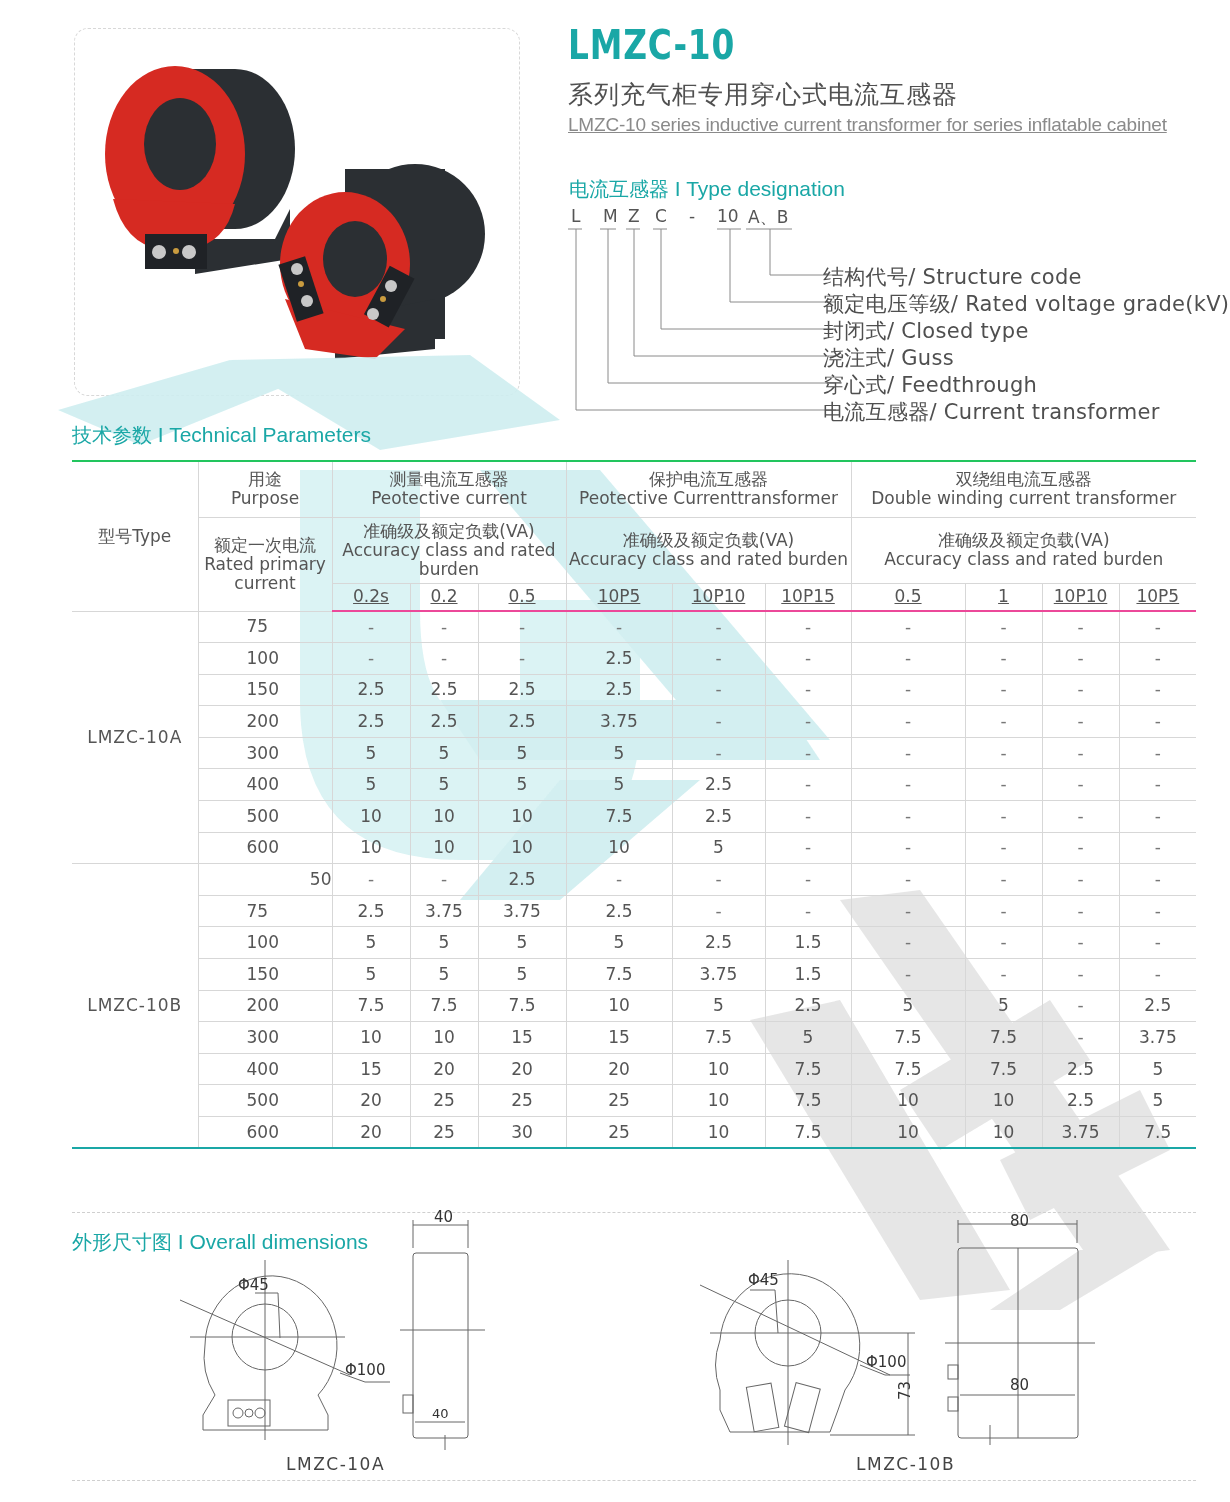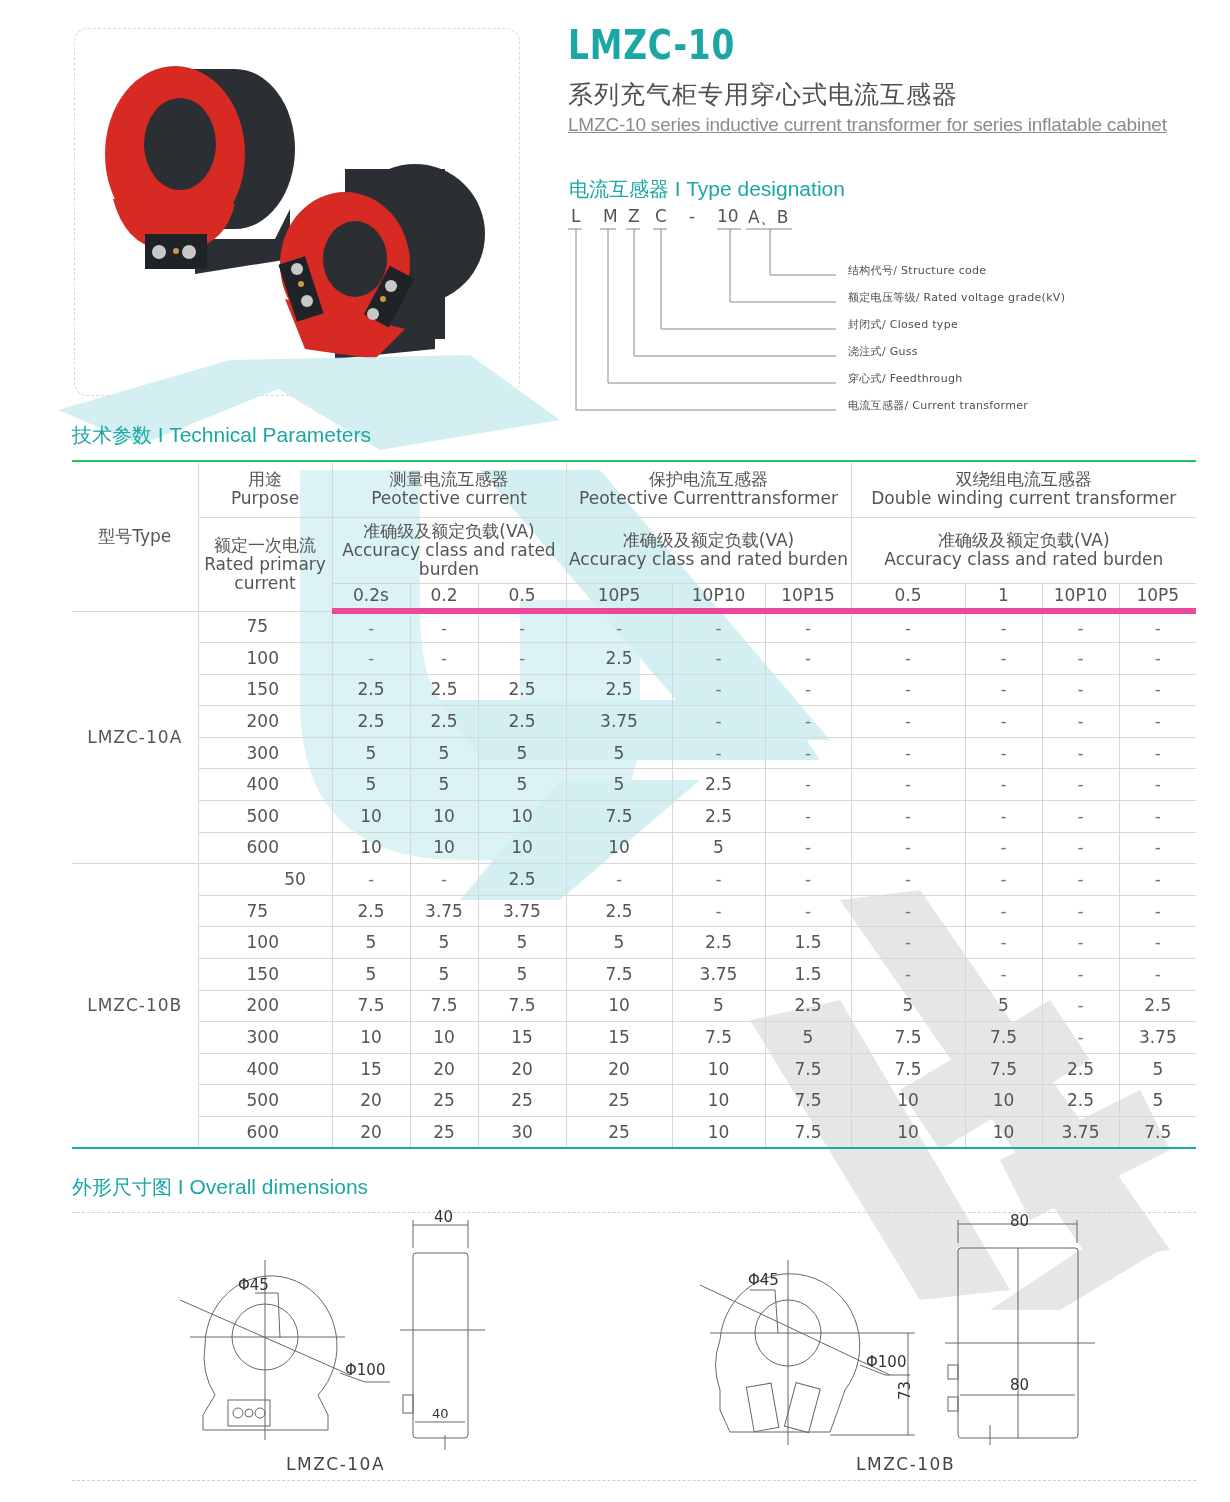--- a/index.html
+++ b/index.html
@@ -18,27 +18,27 @@
   .subtitle-cn { position: absolute; left: 568px; top: 78px; font-size: 25px; color: #505050; letter-spacing: 1px; z-index: 2; }
   .subtitle-en { position: absolute; left: 568px; top: 114px; font-family: "Liberation Sans", sans-serif; font-size: 19px; color: #8a8a8a; letter-spacing: -0.2px; z-index: 2; text-decoration: underline; }
 
   .section-title { position: absolute; font-size: 21px; color: #1aa7a6; z-index: 2; font-family: "Liberation Sans", sans-serif; }
   .section-title .cn { font-family: "DejaVu Sans", sans-serif; font-size: 20px; }
 
   
   .type-code { position: absolute; left: 571px; top: 206px; font-size: 17px; color: #555; z-index: 2; }
   .type-code span { position: absolute; top: 0; white-space: nowrap; }
   .desig-svg { position: absolute; left: 560px; top: 225px; z-index: 2; }
-  .desig-label { position: absolute; left: 848px; font-size: 11px; color: #4f4f4f; white-space: nowrap; z-index: 2; letter-spacing: 0.3px; }
+  .desig-label { position: absolute; left: 823px; font-size: 21px; color: #4f4f4f; white-space: nowrap; z-index: 2; letter-spacing: 0.3px; }
 
   
   .param-table { position: absolute; left: 72px; top: 460px; width: 1124px; border-collapse: collapse; table-layout: fixed; z-index: 2; background: transparent; }
   .param-table td { border: 1px solid #d7d7d7; text-align: center; font-size: 17px; color: #555; line-height: 19px; padding: 0; height: 31.6px; }
   .param-table tr.top-row td { border-top: 2px solid #22c55e; }
-  .param-table tr.head-bottom td { border-bottom: 6px solid #ec4899; }
+  .param-table tr.head-bottom td { border-bottom: 2px solid #ec4899; text-decoration: underline; }
   .param-table tr.last-row td { border-bottom: 2px solid #1aa7a6; }
   .param-table td:first-child { border-left: none; text-align: center; }
   .param-table td:last-child { border-right: none; }
   .param-table td.h2 { height: 56px; }
   .param-table td.h3 { height: 66px; }
   .param-table td.sub { height: 28px; }
   .param-table td.model { font-size: 17px; letter-spacing: 1px; }
   .param-table td.dash { color: #777; }
 
   
@@ -290,21 +290,21 @@
         <td>10</td>
         <td>5</td>
         <td class="dash">-</td>
         <td class="dash">-</td>
         <td class="dash">-</td>
         <td class="dash">-</td>
         <td class="dash">-</td>
       </tr>
       <tr>
         <td rowspan="9" class="model" style="border-bottom: 2px solid rgb(26, 167, 166);">LMZC-10B</td>
-        <td style="text-align: center; padding-left: 60px;">50</td>
+        <td style="text-align: right; padding-left: 60px;">50</td>
         <td class="dash">-</td>
         <td class="dash">-</td>
         <td>2.5</td>
         <td class="dash">-</td>
         <td class="dash">-</td>
         <td class="dash">-</td>
         <td class="dash">-</td>
         <td class="dash">-</td>
         <td class="dash">-</td>
         <td class="dash">-</td>
@@ -409,21 +409,21 @@
         <td>10</td>
         <td>7.5</td>
         <td>10</td>
         <td>10</td>
         <td>3.75</td>
         <td>7.5</td>
       </tr>
     </tbody>
 </table>
 
-<div class="section-title" style="left:72px; top:1174px;">
+<div class="section-title" style="left:72px; top:1229px;">
   <span class="cn">外形尺寸图</span><span> I </span><span>Overall dimensions</span>
 </div>
 <div class="dash-line" style="top:1212px;"></div>
 <div class="dash-line" style="top:1480px;"></div>
 
 <svg class="dim-svg" style="left:160px; top:1210px;" width="360" height="250" viewBox="0 0 360 250">
   <g stroke="#666" stroke-width="1" fill="none">
     <path d="M45,135 A66,70 0 1 1 158,185 L158,185 L168,205 L168,220 L43,220 L43,205 L55,185 A66,70 0 0 1 45,135 Z"></path>
     <circle cx="105" cy="127" r="33"></circle>
     <line x1="105" y1="50" x2="105" y2="230"></line>

